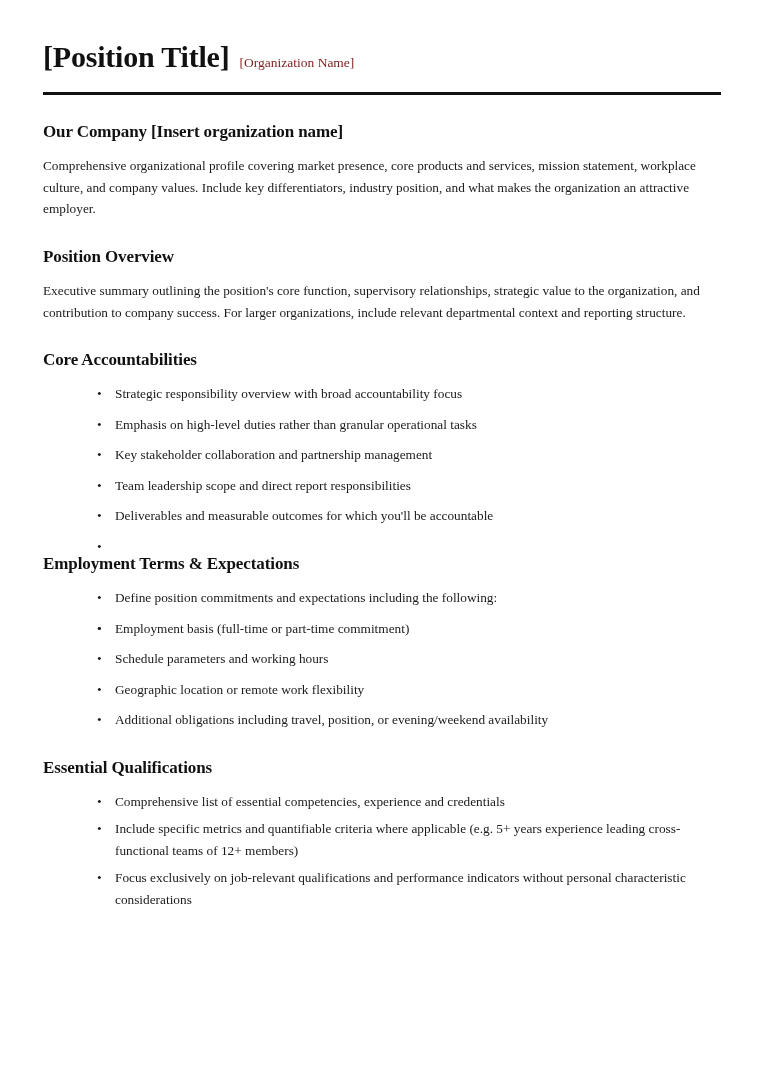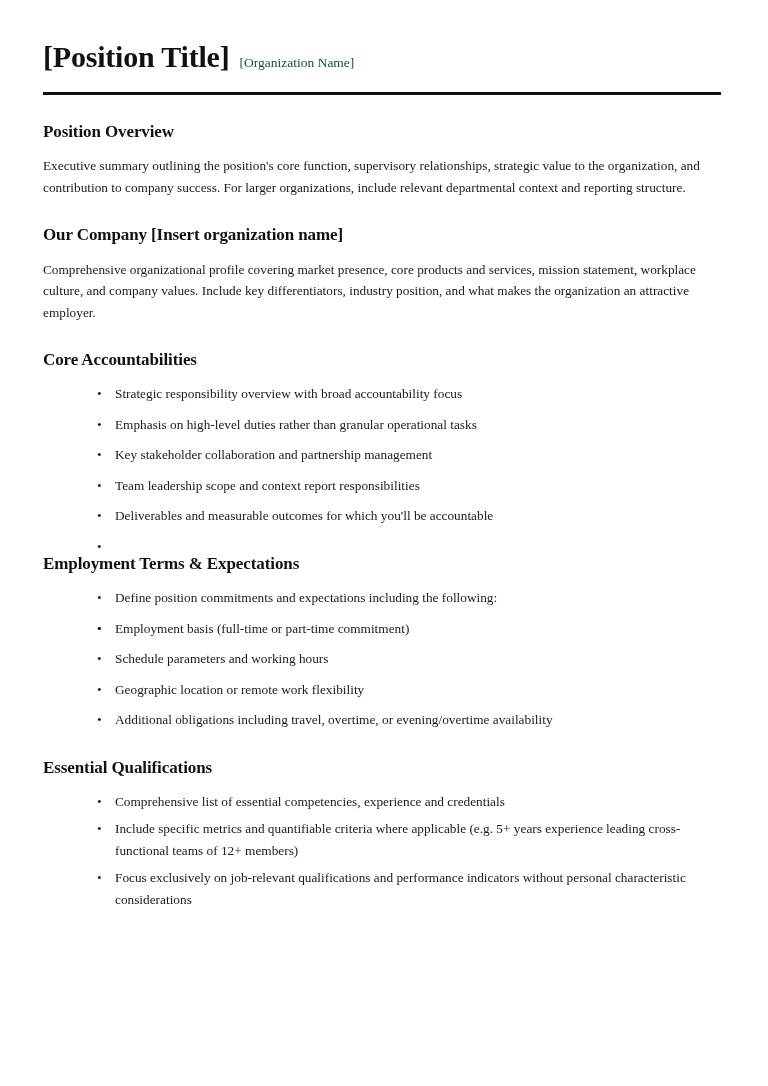--- a/index.html
+++ b/index.html
@@ -49,21 +49,21 @@
     font-weight: 700;
     letter-spacing: -0.2px;
     color: #111111;
     line-height: 1.1;
     margin: 0;
   }
   .doc-subtitle {
     font-family: "Liberation Serif", "DejaVu Serif", serif;
     font-size: 13.5px;
     font-weight: 400;
-    color: #14532d;
+    color: #7f1d1d;
     line-height: 1.2;
   }
   .header-rule {
     margin-top: 19px;
     width: 678px;
     height: 3px;
     background: #111111;
   }
 
   
@@ -126,47 +126,47 @@
 
     <div class="doc-header">
       <div class="title-line">
         <h1 class="doc-title">[Position Title]</h1>
         <span class="doc-subtitle">[Organization Name]</span>
       </div>
       <div class="header-rule"></div>
     </div>
 
     <div class="section">
+      <h2 class="section-heading">Our Company [Insert organization name]</h2>
+      <p class="section-body">Comprehensive organizational profile covering market presence, core products and services, mission statement, workplace culture, and company values. Include key differentiators, industry position, and what makes the organization an attractive employer.</p>
+    </div>
+
+    <div class="section">
       <h2 class="section-heading">Position Overview</h2>
       <p class="section-body">Executive summary outlining the position's core function, supervisory relationships, strategic value to the organization, and contribution to company success. For larger organizations, include relevant departmental context and reporting structure.</p>
     </div>
 
     <div class="section">
-      <h2 class="section-heading">Our Company [Insert organization name]</h2>
-      <p class="section-body">Comprehensive organizational profile covering market presence, core products and services, mission statement, workplace culture, and company values. Include key differentiators, industry position, and what makes the organization an attractive employer.</p>
-    </div>
-
-    <div class="section">
       <h2 class="section-heading">Core Accountabilities</h2>
       <ul class="bullets">
         <li>
           <span class="bullet-dot">•</span>
           <span>Strategic responsibility overview with broad accountability focus</span>
         </li>
         <li>
           <span class="bullet-dot">•</span>
           <span>Emphasis on high-level duties rather than granular operational tasks</span>
         </li>
         <li>
           <span class="bullet-dot">•</span>
           <span>Key stakeholder collaboration and partnership management</span>
         </li>
         <li>
           <span class="bullet-dot">•</span>
-          <span>Team leadership scope and context report responsibilities</span>
+          <span>Team leadership scope and direct report responsibilities</span>
         </li>
         <li>
           <span class="bullet-dot">•</span>
           <span>Deliverables and measurable outcomes for which you'll be accountable</span>
         </li>
         <li>
           <span class="bullet-dot">•</span>
         </li>
       </ul>
     </div>
@@ -188,21 +188,21 @@
         <li>
           <span class="bullet-dot">•</span>
           <span>Schedule parameters and working hours</span>
         </li>
         <li>
           <span class="bullet-dot">•</span>
           <span>Geographic location or remote work flexibility</span>
         </li>
         <li>
           <span class="bullet-dot">•</span>
-          <span>Additional obligations including travel, overtime, or evening/overtime availability</span>
+          <span>Additional obligations including travel, position, or evening/weekend availability</span>
         </li>
       </ul>
     </div>
 
     <div class="section">
       <h2 class="section-heading">Essential Qualifications</h2>
       <ul class="bullets wrap-list">
         <li>
           <span class="bullet-dot">•</span>
           <span>Comprehensive list of essential competencies, experience and credentials</span>

